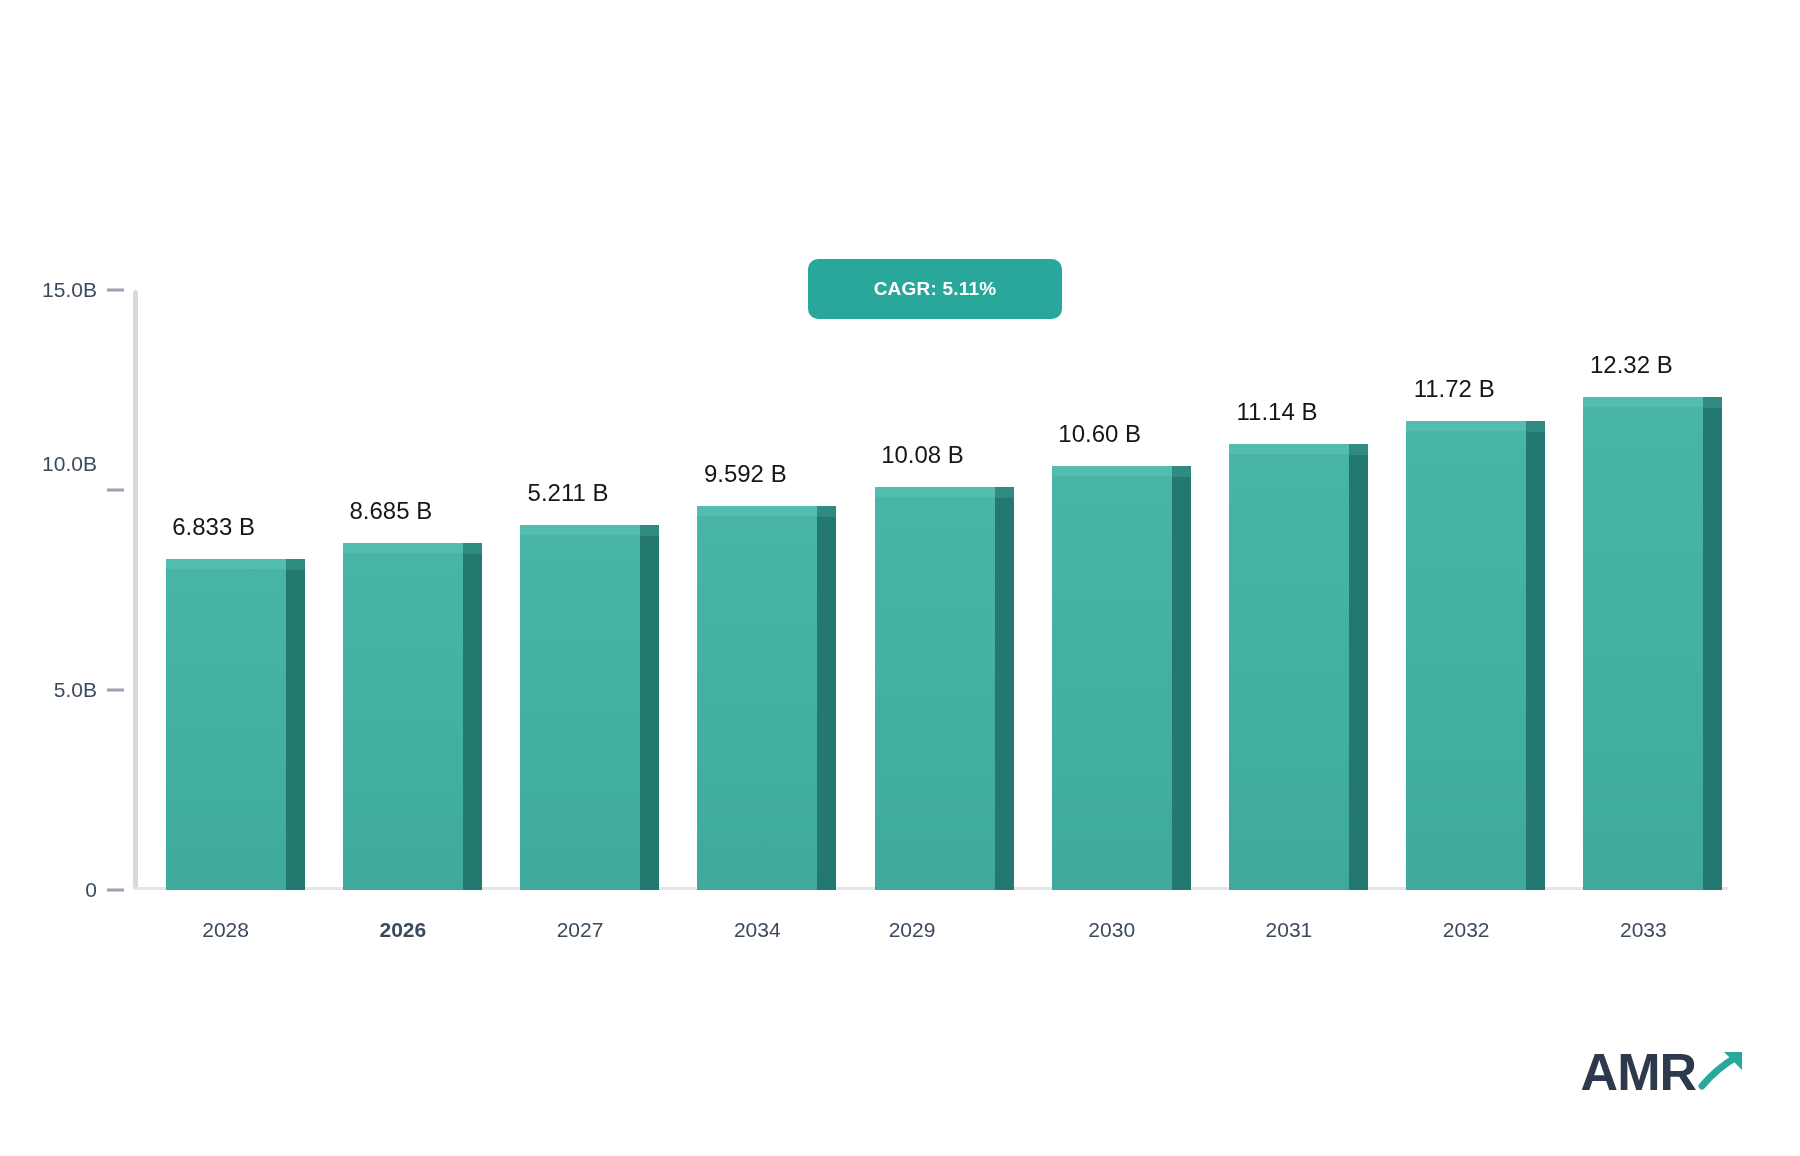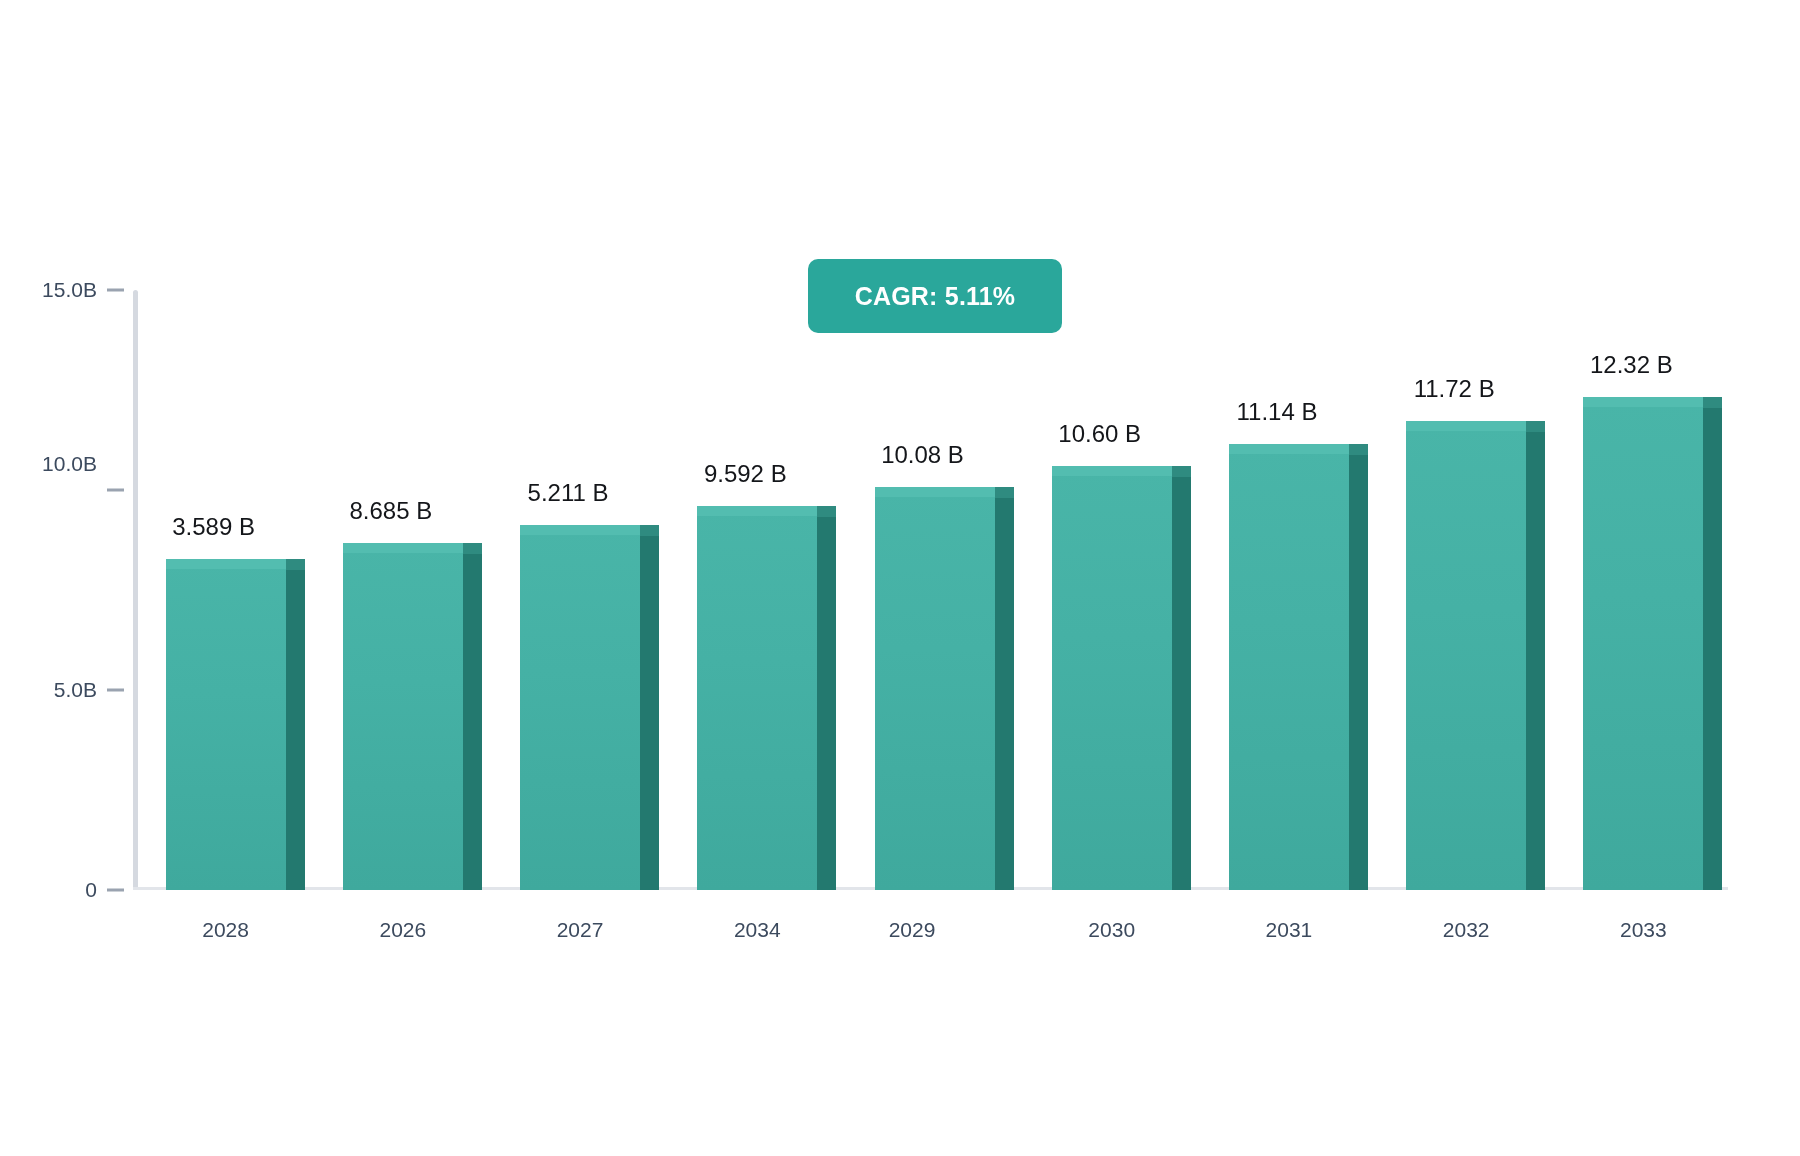--- a/index.html
+++ b/index.html
@@ -39,28 +39,28 @@
     font-weight: bold;
     color: #3c4a5e;
   }
 
   
   .cagr-badge {
     position: absolute;
     top: 259px;
     left: 808px;
     width: 254px;
-    height: 74px;
+    height: 60px;
     background: #2aa79b;
     border-radius: 10px;
     display: flex;
     align-items: center;
     justify-content: center;
     color: #ffffff;
-    font-size: 25px;
+    font-size: 19px;
     font-weight: bold;
     letter-spacing: 0.2px;
   }
 
   
   .plot {
     position: absolute;
     left: 133px;
     top: 290px;
     width: 1595px;
@@ -249,32 +249,41 @@
           <div class="bar-side" style="left: 120px; height: 481.8px;"></div>
           <div class="bar-side-cap" style="left: 120px; bottom: 481.8px;"></div>
           <div class="bar-body" style="height: 492.8px;"></div>
           <div class="bar-top" style="bottom: 482.8px;"></div>
         </div>
       </div>
   </div>
 
   <div id="xlabels">
       <div class="x-label" style="left: 225.611px; top: 918px;">2028</div>
-      <div class="x-label" style="left: 402.833px; top: 918px;">2026</div>
+      <div class="x-label" style="left: 402.833px; top: 918px; font-weight: bold;">2026</div>
       <div class="x-label" style="left: 580.056px; top: 918px;">2027</div>
       <div class="x-label" style="left: 757.278px; top: 918px;">2034</div>
       <div class="x-label" style="left: 912px; top: 918px;">2029</div>
       <div class="x-label" style="left: 1111.72px; top: 918px;">2030</div>
       <div class="x-label" style="left: 1288.94px; top: 918px;">2031</div>
       <div class="x-label" style="left: 1466.17px; top: 918px;">2032</div>
       <div class="x-label" style="left: 1643.39px; top: 918px;">2033</div>
     </div>
 
-
-<div class="bar-label" style="left: 213.611px; top: 513.28px;">3.589 B</div>
+  <div class="logo">
+    <span class="logo-text">AMR</span>
+    <span class="logo-arrow">
+      <svg width="46" height="42" viewBox="0 0 46 42">
+        <path d="M4 38 C 14 26, 26 16, 40 8" stroke="#2aa79b" stroke-width="7" fill="none" stroke-linecap="round"></path>
+        <path d="M26 4 L44 4 L44 22 Z" fill="#2aa79b"></path>
+      </svg>
+    </span>
+  </div>
+
+<div class="bar-label" style="left: 213.611px; top: 513.28px;">6.833 B</div>
     <div class="bar-label" style="left: 390.833px; top: 496.6px;">8.685 B</div>
     <div class="bar-label" style="left: 568.056px; top: 478.92px;">5.211 B</div>
     <div class="bar-label" style="left: 745.278px; top: 460.32px;">9.592 B</div>
     <div class="bar-label" style="left: 922.5px; top: 440.8px;">10.08 B</div>
     <div class="bar-label" style="left: 1099.72px; top: 420px;">10.60 B</div>
     <div class="bar-label" style="left: 1276.94px; top: 398.4px;">11.14 B</div>
     <div class="bar-label" style="left: 1454.17px; top: 375.2px;">11.72 B</div>
     <div class="bar-label" style="left: 1631.39px; top: 351.2px;">12.32 B</div>
   </div>
 

